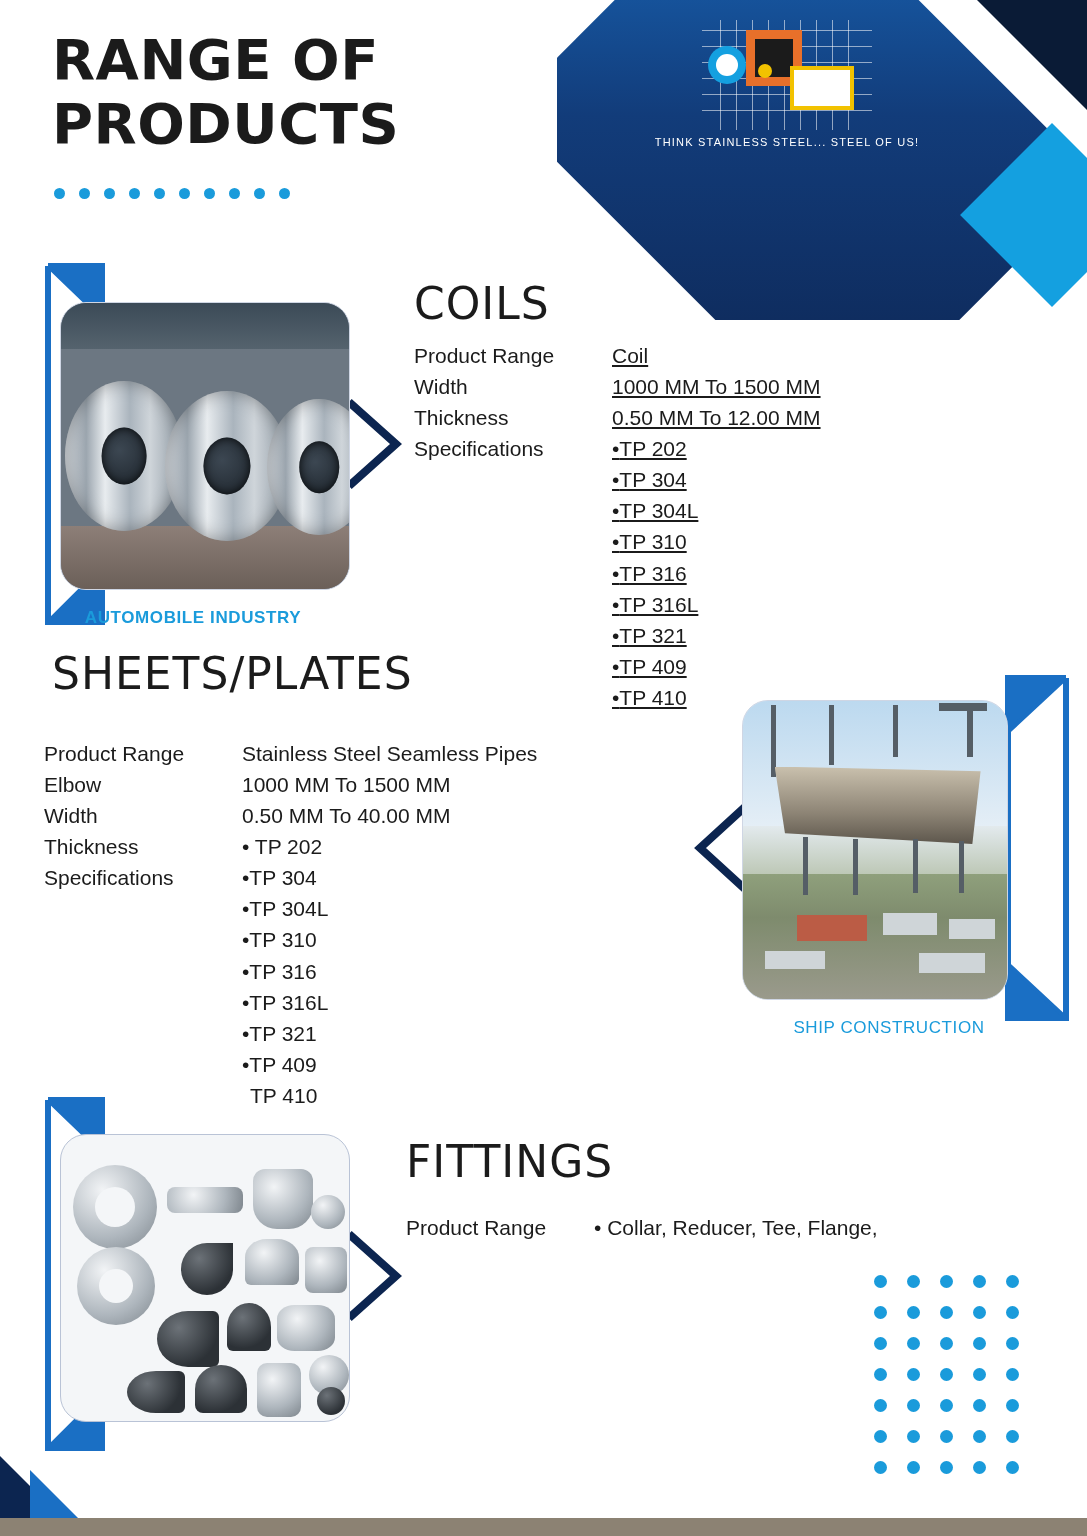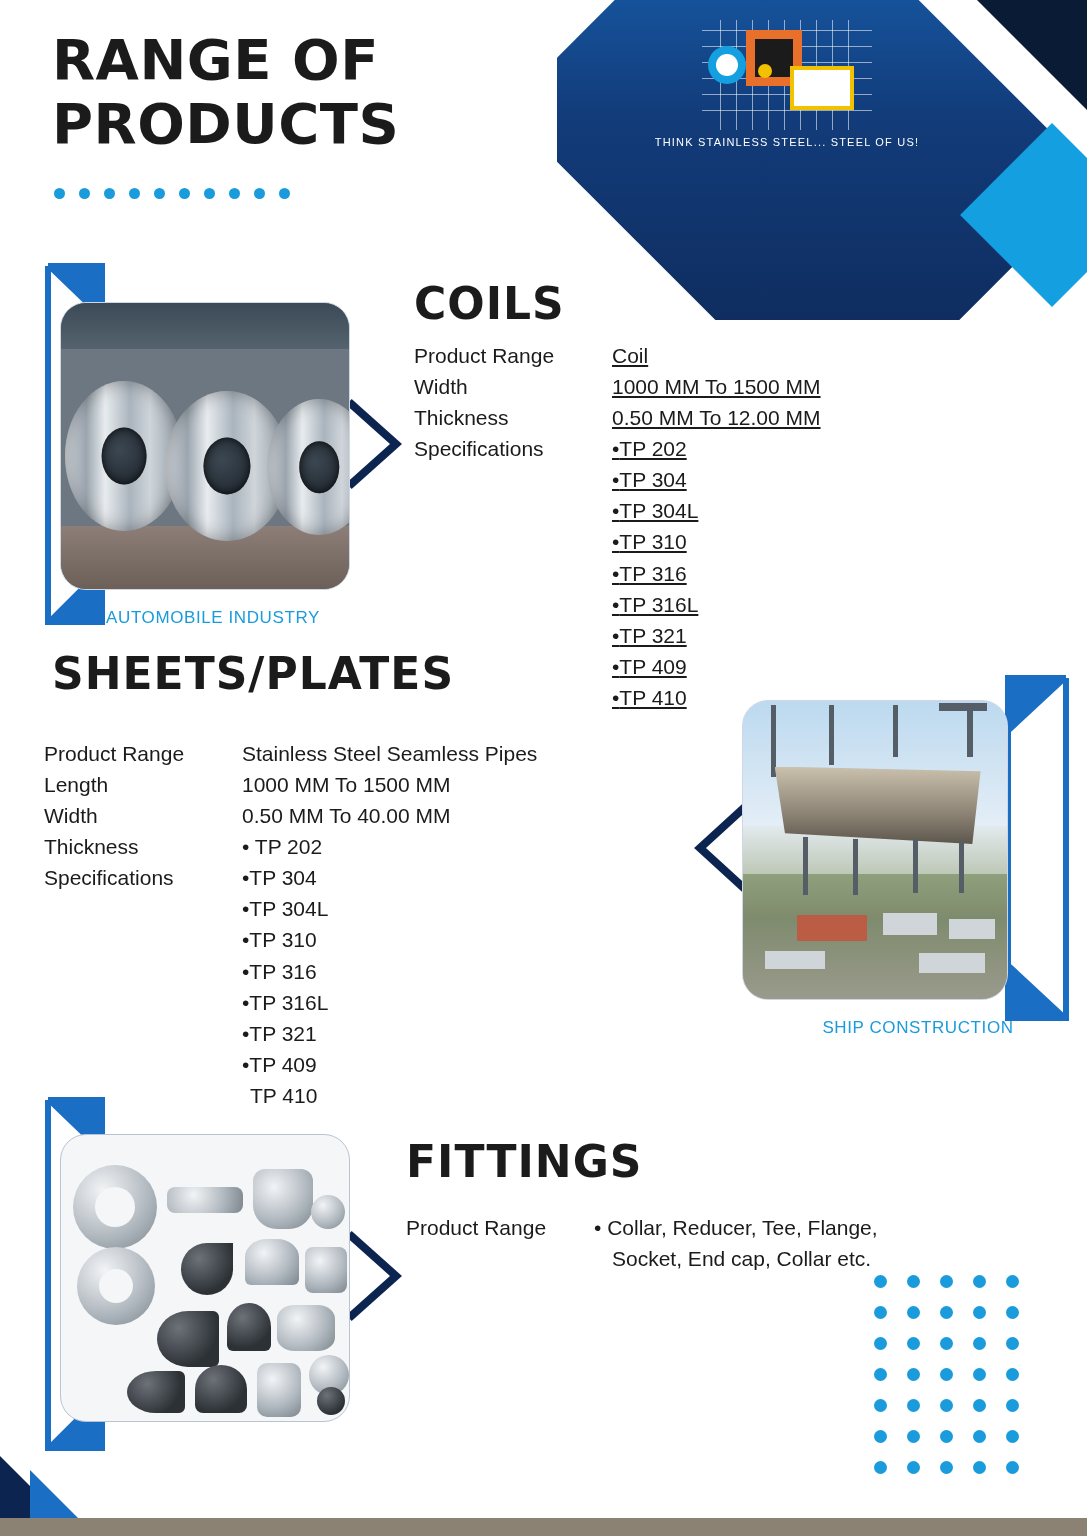--- a/index.html
+++ b/index.html
@@ -228,21 +228,21 @@
     text-align: center;
   }
 
   
   .sec-title {
     position: absolute;
     font-size: 44px;
     color: #1b1b1b;
     letter-spacing: 1px;
     font-family: "DejaVu Sans", sans-serif;
-    font-weight: 700;
+    font-weight: 400;
   }
   .labels {
     position: absolute;
     font-size: 21px;
     line-height: 1.48;
     color: #1b1b1b;
   }
   .values {
     position: absolute;
     font-size: 21px;
@@ -356,21 +356,21 @@
     <div class="coil" style="left:4px; top:78px; width:118px; height:150px;">
         <div class="hole"></div>
       </div>
     <div class="coil" style="left:104px; top:88px; width:124px; height:150px;">
         <div class="hole"></div>
       </div>
     <div class="coil" style="left:206px; top:96px; width:104px; height:136px;">
         <div class="hole"></div>
       </div>
   </div>
-  <div class="caption" style="left:68px; top:608px; width:290px;">AUTOMOBILE INDUSTRY</div>
+  <div class="caption" style="left:48px; top:608px; width:290px;font-weight:bold;">AUTOMOBILE INDUSTRY</div>
 
   <div class="sec-title" style="left:414px; top:278px;">COILS</div>
 
   <div class="labels" style="left:414px; top:340px;">
     <div>Product Range</div>
     <div>Width</div>
     <div>Thickness</div>
     <div>Specifications</div>
   </div>
 
@@ -386,21 +386,21 @@
     <div>•<span>TP 316L</span></div>
     <div>•<span>TP 321</span></div>
     <div>•<span>TP 409</span></div>
     <div>•<span>TP 410</span></div>
   </div>
 
   <div class="sec-title" style="left:52px; top:648px;">SHEETS/PLATES</div>
 
   <div class="labels" style="left:44px; top:738px;">
     <div>Product Range</div>
-    <div>Length</div>
+    <div>Elbow</div>
     <div>Width</div>
     <div>Thickness</div>
     <div>Specifications</div>
   </div>
 
   <div class="values" style="left:242px; top:738px;">
     <div>Stainless Steel Seamless Pipes</div>
     <div>1000 MM To 1500 MM</div>
     <div>0.50 MM To 40.00 MM</div>
     <div>• <span>TP 202</span></div>
@@ -435,21 +435,21 @@
     <div class="ship-crane" style="left:60px; top:136px; width:5px; height:58px;"></div>
     <div class="ship-crane" style="left:110px; top:138px; width:5px; height:56px;"></div>
     <div class="ship-crane" style="left:170px; top:138px; width:5px; height:54px;"></div>
     <div class="ship-crane" style="left:216px; top:140px; width:5px; height:52px;"></div>
     <div class="ship-box" style="left:54px; top:214px; width:70px; height:26px;"></div>
     <div class="ship-box2" style="left:140px; top:212px; width:54px; height:22px;"></div>
     <div class="ship-box2" style="left:206px; top:218px; width:46px; height:20px;"></div>
     <div class="ship-box2" style="left:22px; top:250px; width:60px; height:18px;"></div>
     <div class="ship-box2" style="left:176px; top:252px; width:66px; height:20px;"></div>
   </div>
-  <div class="caption" style="left:785px; top:1018px; width:266px;">SHIP CONSTRUCTION</div>
+  <div class="caption" style="left:756px; top:1018px; width:266px;">SHIP CONSTRUCTION</div>
 
   <div class="frame" style="left:44px; top:1096px;">
     <svg width="370" height="364" viewBox="0 0 370 364">
       <polyline points="4,4 58,4 58,352 4,352 4,4" fill="none" stroke="#1a6fc4" stroke-width="6"></polyline>
       <polyline points="4,4 58,56 58,4" fill="#1a6fc4" stroke="#1a6fc4" stroke-width="4"></polyline>
       <polyline points="4,352 58,298 58,352" fill="#1a6fc4" stroke="#1a6fc4" stroke-width="4"></polyline>
       <polyline points="305,138 352,180 305,222" fill="none" stroke="#0c2550" stroke-width="8"></polyline>
     </svg>
   </div>
 
@@ -475,21 +475,20 @@
   </div>
 
   <div class="sec-title" style="left:406px; top:1136px;">FITTINGS</div>
 
   <div class="labels" style="left:406px; top:1212px;">
     <div>Product Range</div>
   </div>
 
   <div class="values" style="left:594px; top:1212px;">
     <div>• <span>Collar, Reducer, Tee, Flange,</span></div>
-    <div style="padding-left:18px">Socket, End cap, Collar etc.</div>
   </div>
 
   <div class="dot-grid">
     <i></i>
       <i></i>
       <i></i>
       <i></i>
       <i></i>
     <i></i>
       <i></i>

